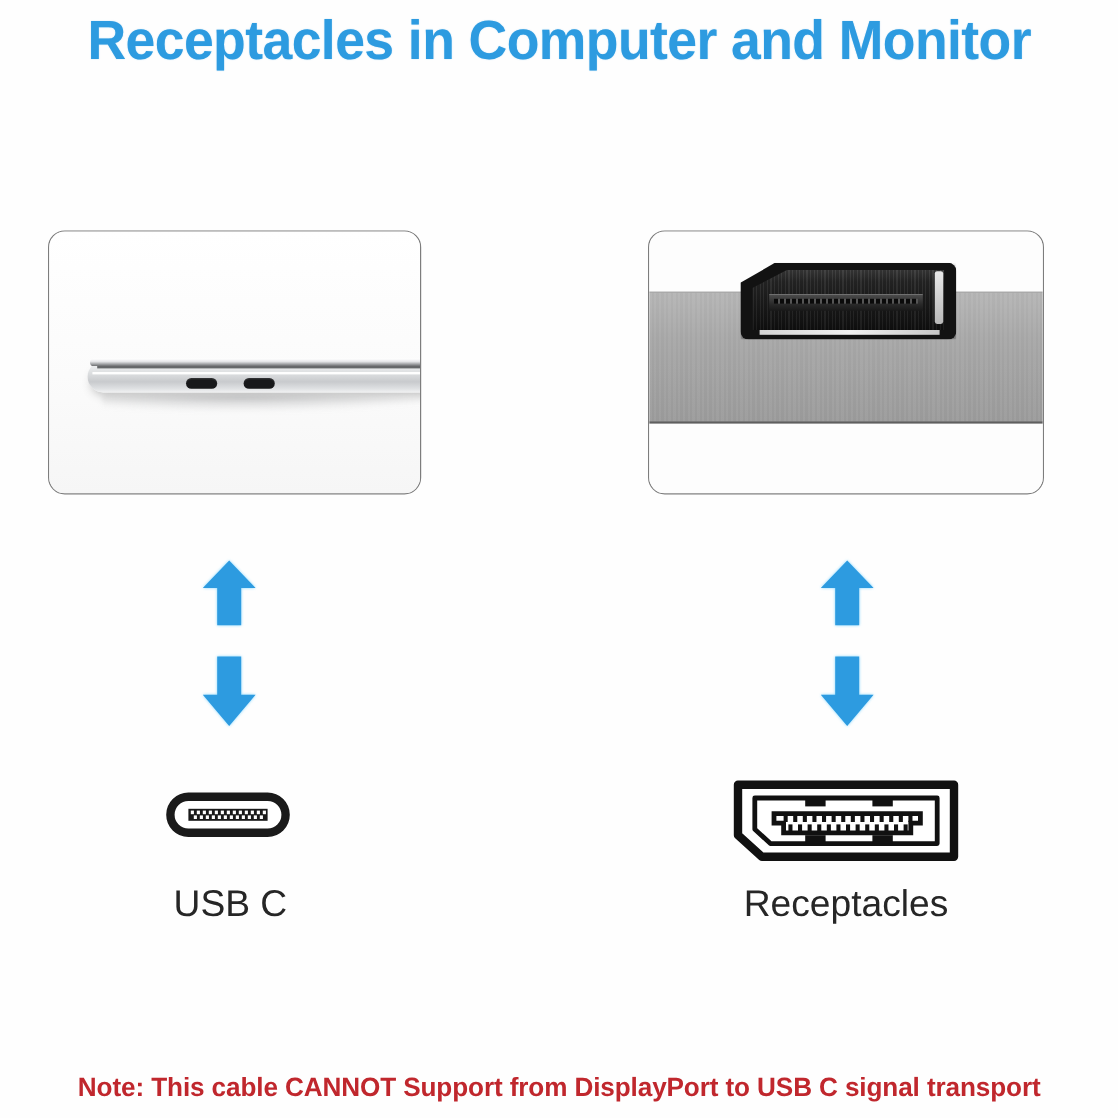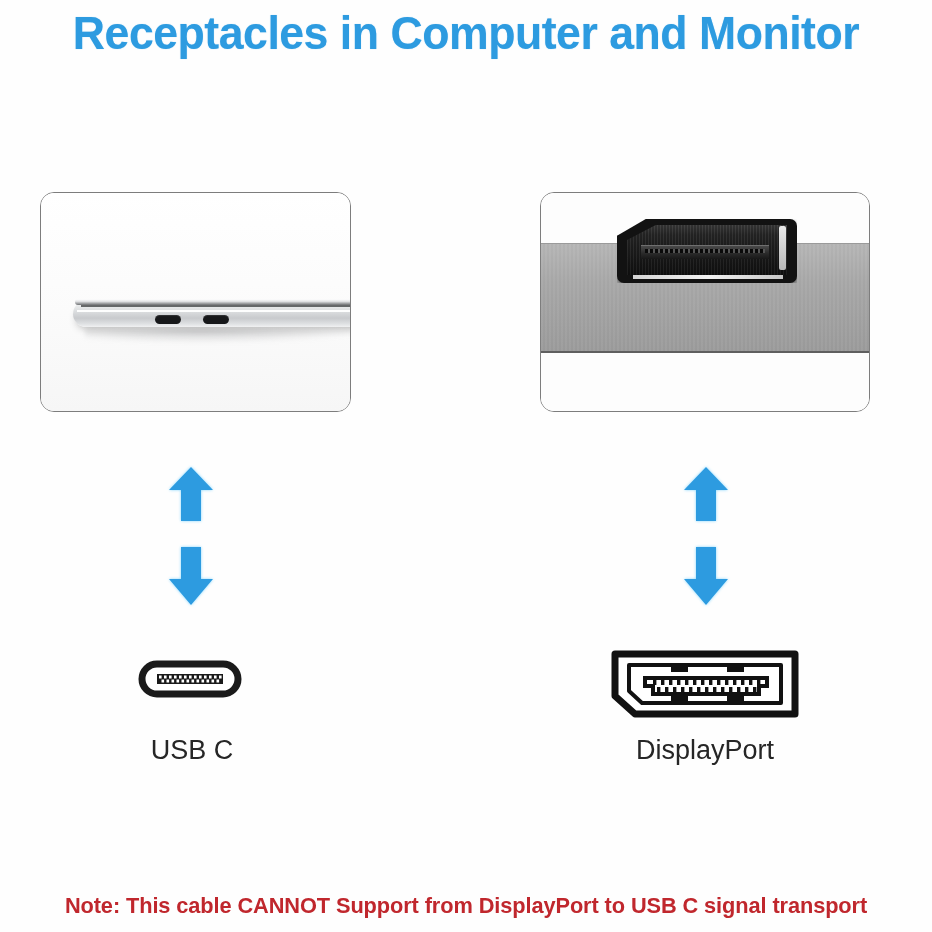--- a/index.html
+++ b/index.html
@@ -213,21 +213,21 @@
   #icon-displayport {
     position: absolute;
     left: 609px;
     top: 648px;
   }
 
   
   .conn-label {
     position: absolute;
     font-family: "Liberation Sans", sans-serif;
-    font-size: 27px;
+    font-size: 31px;
     font-weight: normal;
     color: #262626;
     white-space: nowrap;
     text-align: center;
   }
   #label-usbc { left: 92px; top: 735px; width: 200px; }
   #label-displayport { left: 595px; top: 735px; width: 220px; }
 
   
   #footer-note {
@@ -378,15 +378,15 @@
       <rect x="112" y="39" width="3.4" height="7"></rect>
       <rect x="120" y="39" width="3.4" height="7"></rect>
       <rect x="128" y="39" width="3.4" height="7"></rect>
       <rect x="136" y="39" width="3.4" height="7"></rect>
       <rect x="144" y="39" width="3.4" height="7"></rect>
     </g>
   </svg>
 </div>
 
 <div class="conn-label" id="label-usbc">USB C</div>
-<div class="conn-label" id="label-displayport">DisplayPort</div>
+<div class="conn-label" id="label-displayport">Receptacles</div>
 
 <div id="footer-note">Note: This cable CANNOT Support from DisplayPort to USB C signal transport</div>
 
 </body></html>

